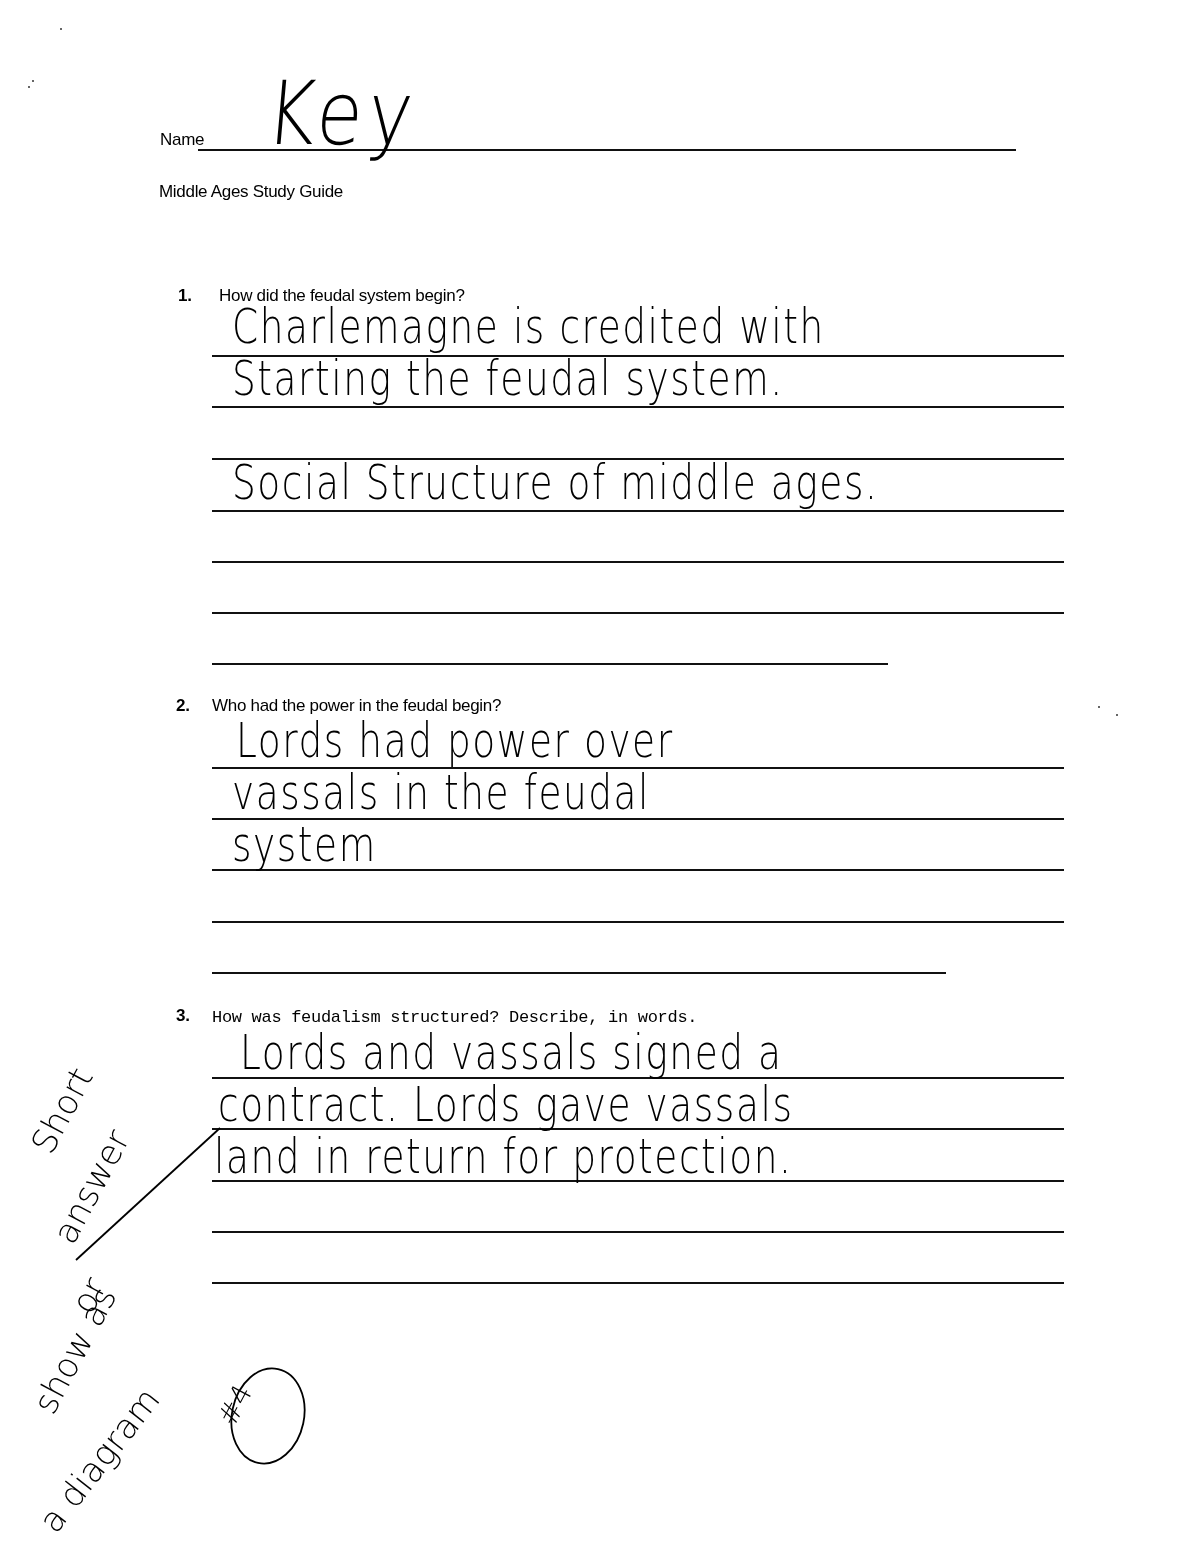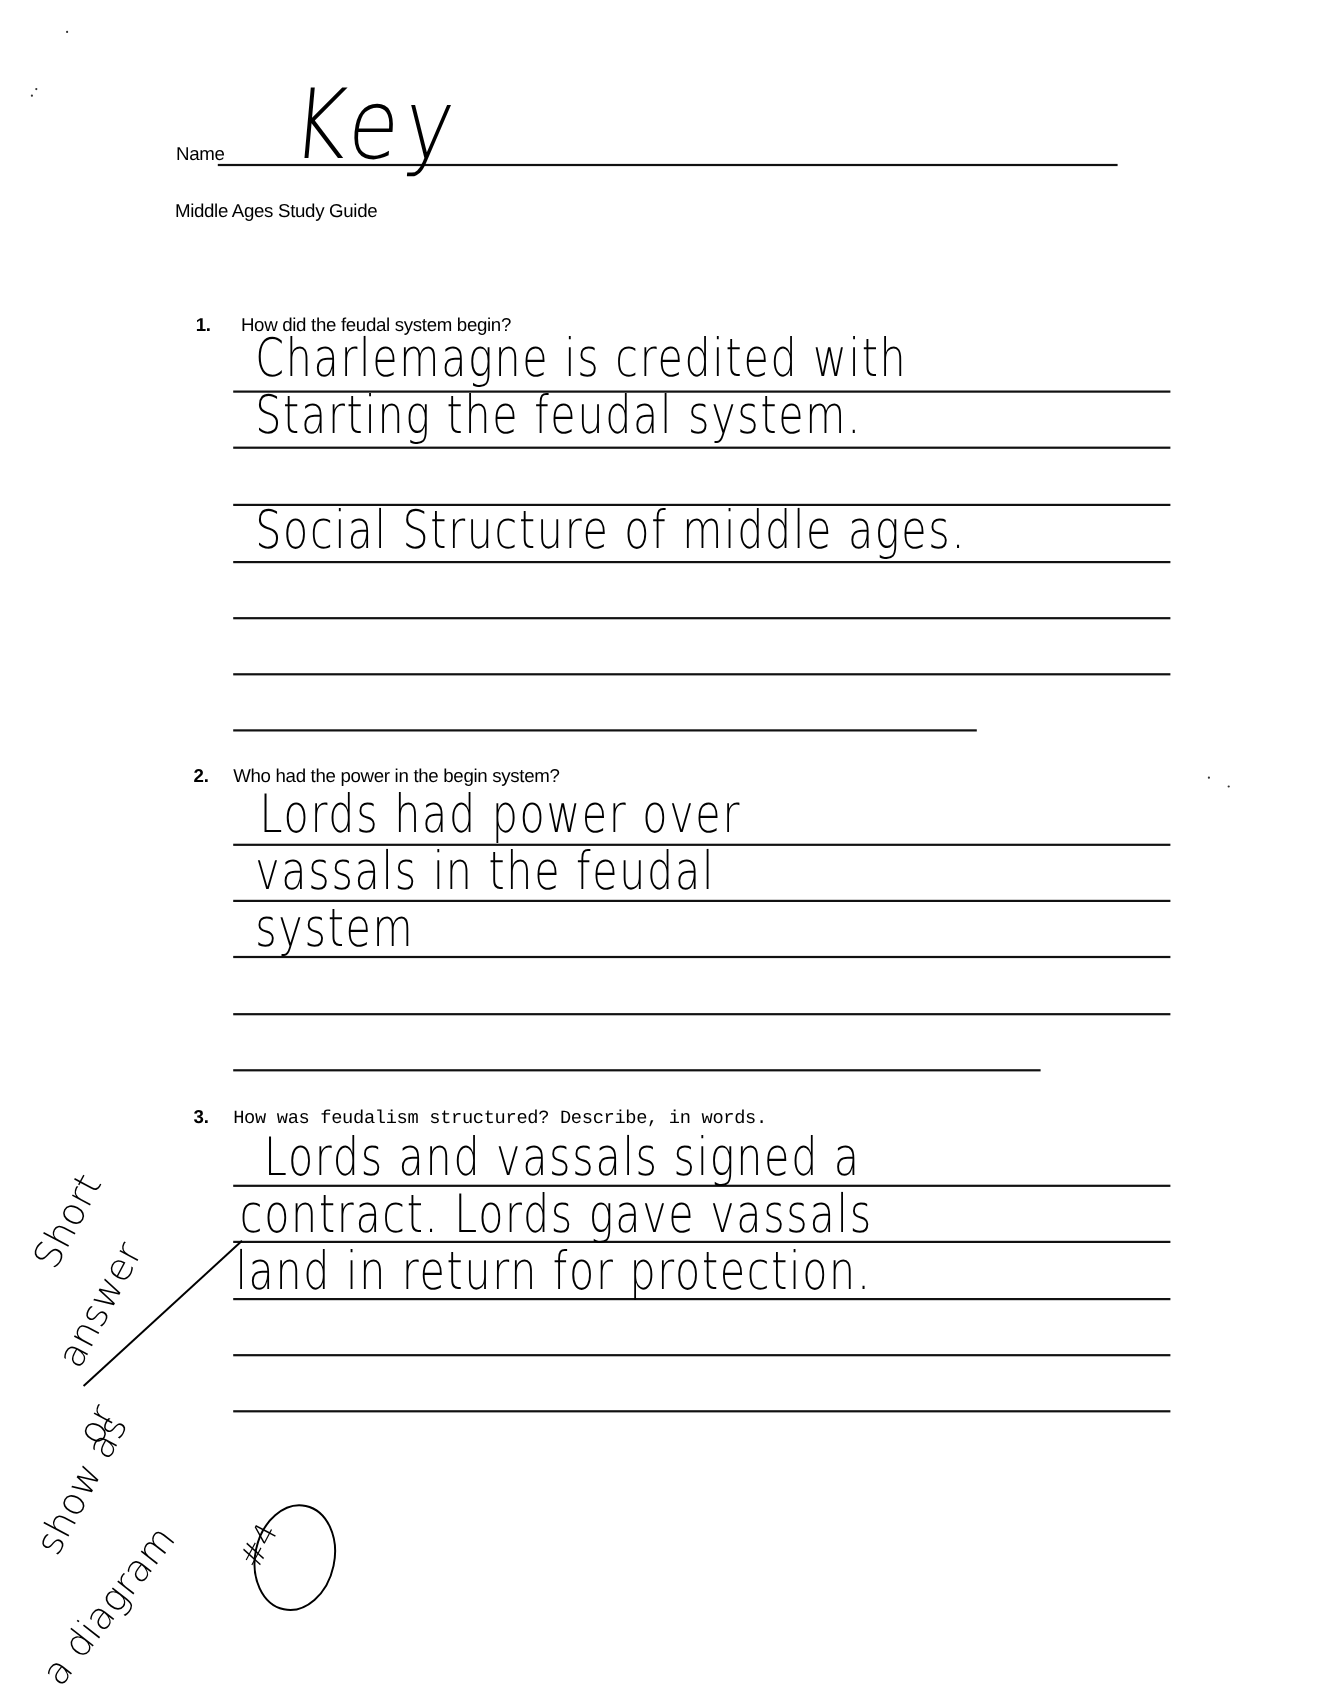--- a/index.html
+++ b/index.html
@@ -30,21 +30,21 @@
   <div class="rule" style="left:212px; top:561px; width:852px;"></div>
   <div class="rule" style="left:212px; top:612px; width:852px;"></div>
   <div class="rule" style="left:212px; top:663px; width:676px;"></div>
   <div class="hand ans" style="left:232px; top:298px;">Charlemagne is credited with</div>
   <div class="hand ans" style="left:232px; top:350px;">Starting the feudal system.</div>
   <div class="hand ans" style="left:232px; top:454px;">Social Structure of middle ages.</div>
 </div>
 
 <div>
   <div class="abs print" style="left:176px; top:696px; font-weight:bold;">2.</div>
-  <div class="abs print" style="left:212px; top:696px;">Who had the power in the begin system?</div>
+  <div class="abs print" style="left:212px; top:696px;">Who had the power in the feudal begin?</div>
   <div class="rule" style="left:212px; top:767px; width:852px;"></div>
   <div class="rule" style="left:212px; top:818px; width:852px;"></div>
   <div class="rule" style="left:212px; top:869px; width:852px;"></div>
   <div class="rule" style="left:212px; top:921px; width:852px;"></div>
   <div class="rule" style="left:212px; top:972px; width:734px;"></div>
   <div class="hand ans" style="left:236px; top:712px;">Lords had power over</div>
   <div class="hand ans" style="left:232px; top:764px;">vassals in the feudal</div>
   <div class="hand ans" style="left:232px; top:816px;">system</div>
 </div>
 

